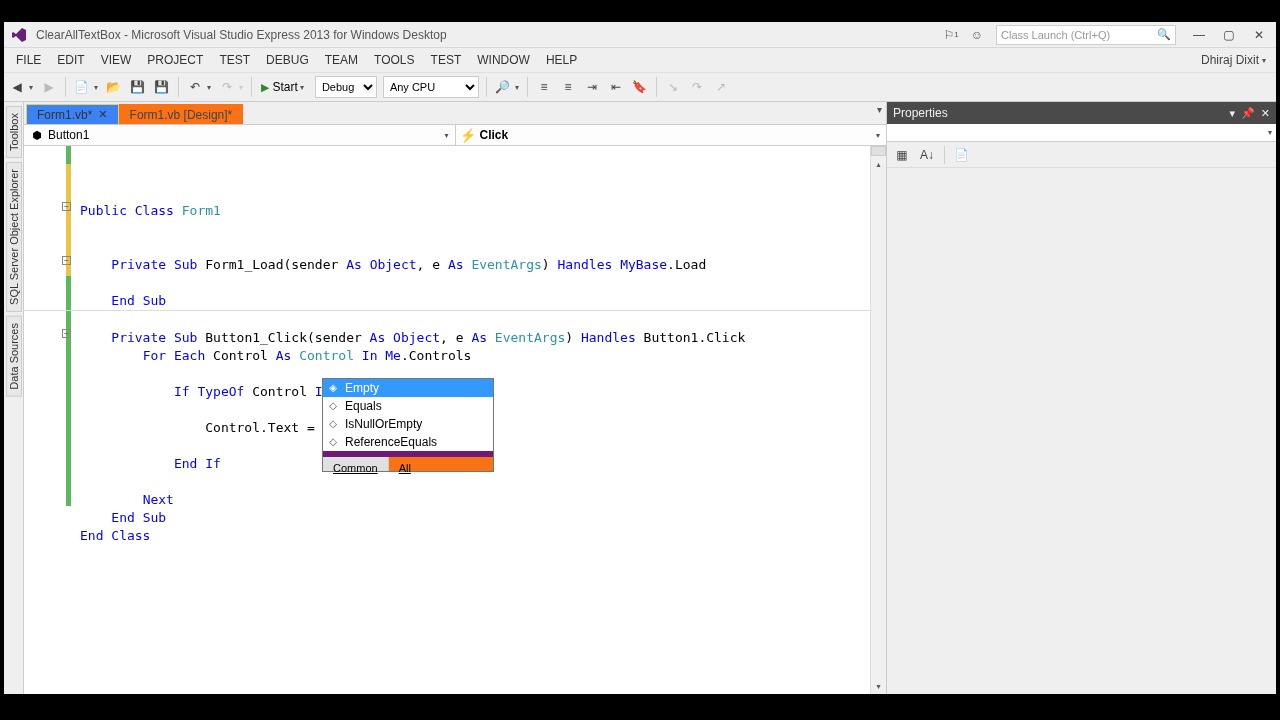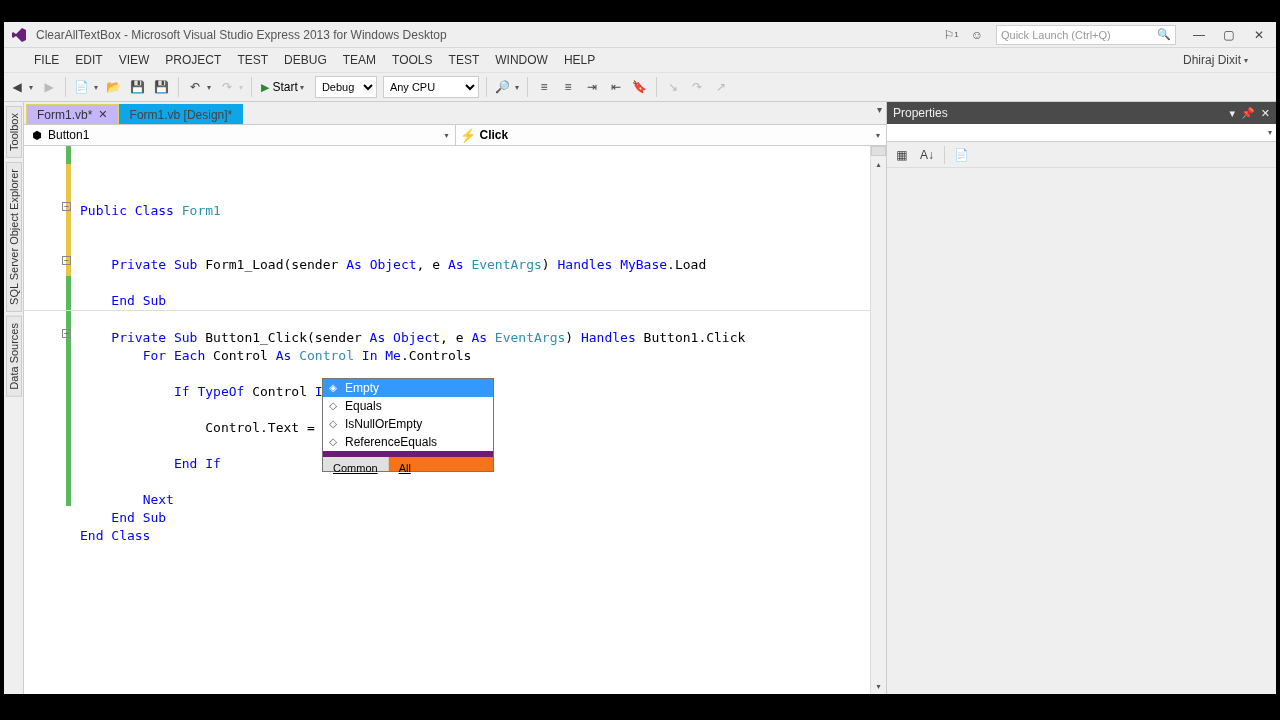--- a/index.html
+++ b/index.html
@@ -11,21 +11,21 @@
   .titlebar .vs-logo { width: 18px; height: 18px; margin-right: 8px; display: inline-flex; align-items: center; justify-content: center; }
   .titlebar .vs-logo svg { width: 16px; height: 16px; }
   .titlebar .title { color: #555; font-size: 12px; }
   .titlebar .spacer { flex: 1; }
   .titlebar .tray-icon { width: 20px; height: 20px; margin: 0 3px; color: #555; display: inline-flex; align-items: center; justify-content: center; cursor: pointer; }
   .titlebar .quick-launch { width: 180px; height: 20px; border: 1px solid #cfcfcf; background: #fff; color: #999; font-size: 11px; padding: 0 4px; display: flex; align-items: center; justify-content: space-between; margin: 0 6px; }
   .titlebar .win-buttons { display: flex; gap: 8px; margin-left: 6px; }
   .titlebar .win-btn { width: 22px; height: 18px; display: inline-flex; align-items: center; justify-content: center; color: #444; cursor: pointer; }
 
   
-  .menubar { height: 24px; background: #efefef; display: flex; align-items: center; padding: 0 22px; }
+  .menubar { height: 24px; background: #efefef; display: flex; align-items: center; padding: 0 4px; }
   .menubar .menu-item { padding: 3px 8px; color: #333; font-size: 12px; cursor: pointer; }
   .menubar .spacer { flex: 1; }
   .menubar .user { color: #444; font-size: 12px; padding: 0 6px; display: flex; align-items: center; gap: 3px; }
 
   
   .toolbar { height: 30px; background: #efefef; border-top: 1px solid #e0e0e0; border-bottom: 1px solid #cccccc; display: flex; align-items: center; padding: 0 2px; gap: 2px; }
   .toolbar .tb-btn { width: 22px; height: 22px; display: inline-flex; align-items: center; justify-content: center; cursor: pointer; color: #444; }
   .toolbar .sep { width: 1px; height: 20px; background: #d0d0d0; margin: 0 3px; }
   .toolbar .start-btn { display: inline-flex; align-items: center; gap: 3px; padding: 2px 4px; cursor: pointer; }
   .toolbar .start-btn .play { color: #2e8b2e; font-size: 11px; }
@@ -35,22 +35,22 @@
   
   .mainrow { flex: 1; display: flex; min-height: 0; }
   .side-tabs { width: 20px; background: #efefef; border-right: 1px solid #cccccc; display: flex; flex-direction: column; align-items: center; padding-top: 4px; gap: 4px; }
   .side-tab { writing-mode: vertical-rl; transform: rotate(180deg); font-size: 11px; color: #333; background: #e8e8e8; border: 1px solid #cccccc; padding: 6px 1px; cursor: pointer; }
 
   .center-col { flex: 1; display: flex; flex-direction: column; min-width: 0; background: #fff; }
 
   
   .file-tabs { height: 22px; background: #efefef; display: flex; align-items: flex-end; padding-left: 2px; position: relative; }
   .file-tab { height: 20px; padding: 0 10px; display: inline-flex; align-items: center; gap: 6px; font-size: 12px; cursor: pointer; border: 1px solid transparent; border-bottom: none; }
-  .file-tab.active { background: #c4b5fd; border: 1px solid #e0d45a; border-bottom: none; color: #333; margin-top: 22px; }
-  .file-tab.inactive { background: #0ea5e9; color: #444; align-items: center; }
+  .file-tab.active { background: #3b82f6; border: 1px solid #e0d45a; border-bottom: none; color: #333; margin-top: 22px; }
+  .file-tab.inactive { background: #f97316; color: #444; align-items: center; }
   .file-tab .close { font-size: 11px; cursor: pointer; }
   .file-tabs .right-controls { position: absolute; right: 4px; top: 2px; display: flex; gap: 4px; }
   .file-tabs .right-controls span { cursor: pointer; font-size: 10px; color: #555; }
 
   
   .navbar { height: 22px; border-top: 1px solid #cccccc; border-bottom: 1px solid #cccccc; display: flex; }
   .navbar .nav-sel { flex: 1; display: flex; align-items: center; padding: 0 6px; border-right: 1px solid #cccccc; background: #fdfdfd; font-size: 12px; cursor: pointer; justify-content: space-between; }
   .navbar .nav-sel:last-child { border-right: none; }
   .navbar .nav-sel .ico { width: 14px; height: 14px; margin-right: 4px; display: inline-flex; align-items: center; justify-content: center; font-size: 11px; }
   .navbar .nav-sel .lightning { color: #cc9900; font-size: 13px; }
@@ -115,21 +115,21 @@
     <span class="vs-logo">
       <svg viewBox="0 0 16 16">
           <path d="M11 1 L15 3 L15 13 L11 15 L5 9 L2 11 L1 10 L1 6 L2 5 L5 7 Z M7 8 L11 5 L11 11 Z" fill="#68217a"></path>
         </svg>
     </span>
     <span class="title">ClearAllTextBox - Microsoft Visual Studio Express 2013 for Windows Desktop</span>
     <span class="spacer"></span>
     <span class="tray-icon">⚐<sub style="font-size:8px;">1</sub></span>
     <span class="tray-icon">☺</span>
     <div class="quick-launch">
-      <span>Quick Launch (Ctrl+Q)</span>
+      <span>Class Launch (Ctrl+Q)</span>
       <span>🔍</span>
     </div>
     <div class="win-buttons">
       <span class="win-btn">—</span>
       <span class="win-btn">▢</span>
       <span class="win-btn">✕</span>
     </div>
   </div>
 
   <div class="menubar">

